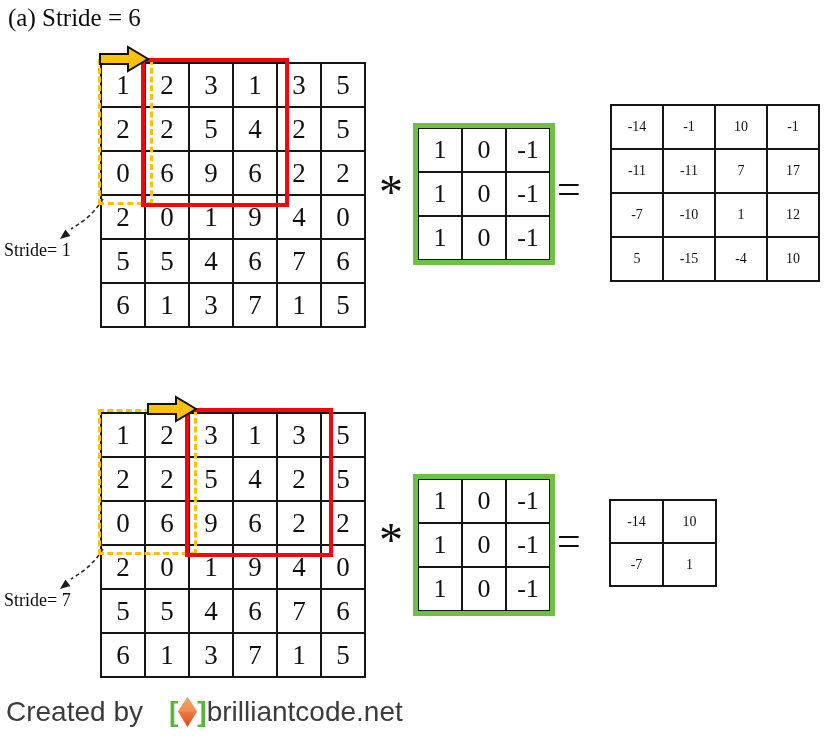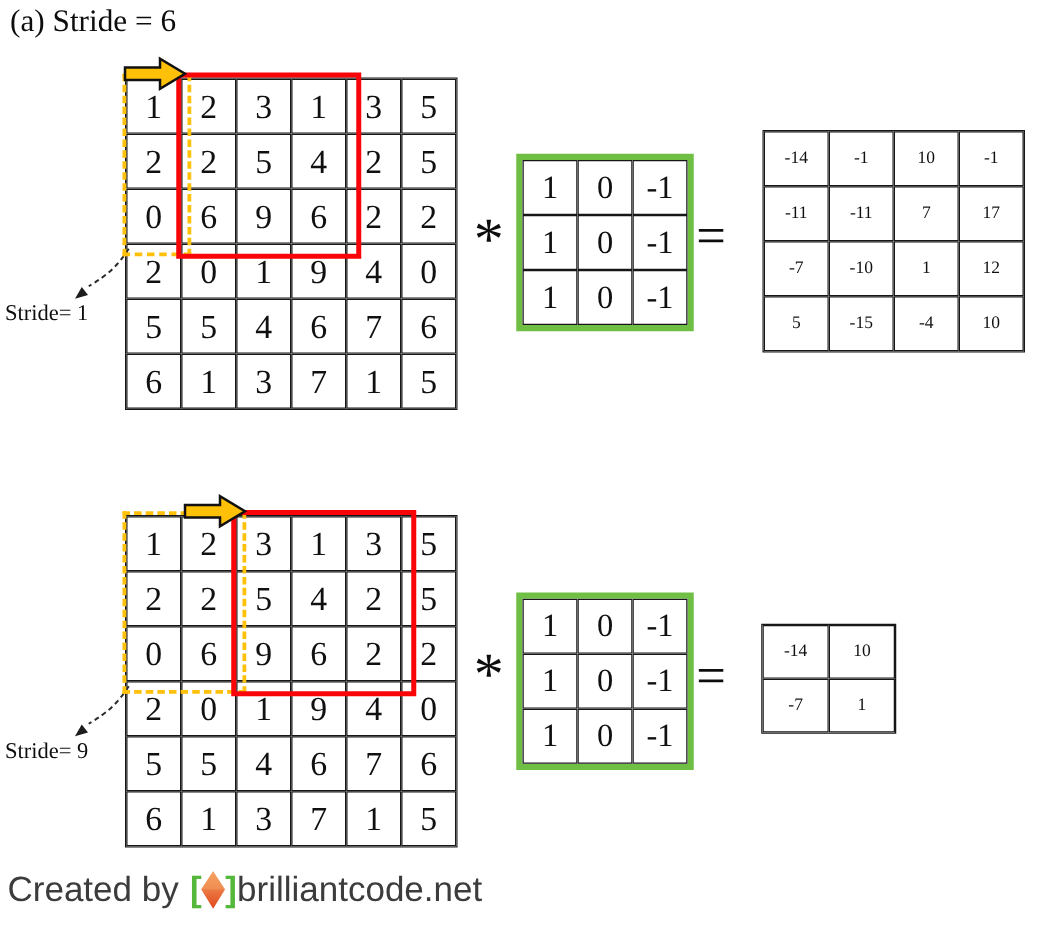--- a/index.html
+++ b/index.html
@@ -52,21 +52,21 @@
   }
   .op-ast{font-size:48px;}
   .op-eq{font-size:42px;}
   .footer{
     position:absolute;left:6px;top:692px;height:40px;
     display:flex;align-items:center;
     font-family:"Liberation Sans","DejaVu Sans",sans-serif;
     font-size:28px;color:#3C3C3C;
   }
   .footer .bracket{color:#55B83B;font-weight:bold;}
-  .footer .created{margin-right:9px;}
+  .footer .created{margin-right:26px;}
   .footer .diamond{margin:0 -1px;display:block;}
 </style>
 </head>
 <body>
 
 <div class="canvas">
 
   <div class="sec-title" style="left:8px;top:4px;">(a) Stride = 6</div>
 
   <div class="grid input-grid" style="left:100px;top:62px;">
@@ -204,21 +204,21 @@
 
   <svg class="arrow-svg" style="left:146px;top:394px;" width="52" height="30" viewBox="0 0 52 30">
     <path d="M2 10 L30 10 L30 3 L50 15 L30 27 L30 20 L2 20 Z" stroke="#111111" stroke-width="2" stroke-linejoin="miter" fill="#FFC008"></path>
   </svg>
 
   <svg class="dash-arrow-svg" style="left:40px;top:546px;" width="80" height="52" viewBox="0 0 80 52">
     <path d="M63 3 C54 17, 46 24, 31 33" fill="none" stroke="#2b2b2b" stroke-width="1.6" stroke-dasharray="4 3"></path>
     <path d="M20 43 L25.4 33.6 L30.4 40 Z" fill="#1c1c1c"></path>
   </svg>
 
-  <div class="stride-label" style="left:4px;top:590px;">Stride= 9</div>
+  <div class="stride-label" style="left:4px;top:590px;">Stride= 7</div>
 
   <div class="op op-ast" style="left:379px;top:516px;">*</div>
 
   <div class="grid kernel-grid" style="left:413px;top:474px;">
       <div class="cell">1</div>
       <div class="cell">0</div>
       <div class="cell">-1</div>
       <div class="cell">1</div>
       <div class="cell">0</div>
       <div class="cell">-1</div>

